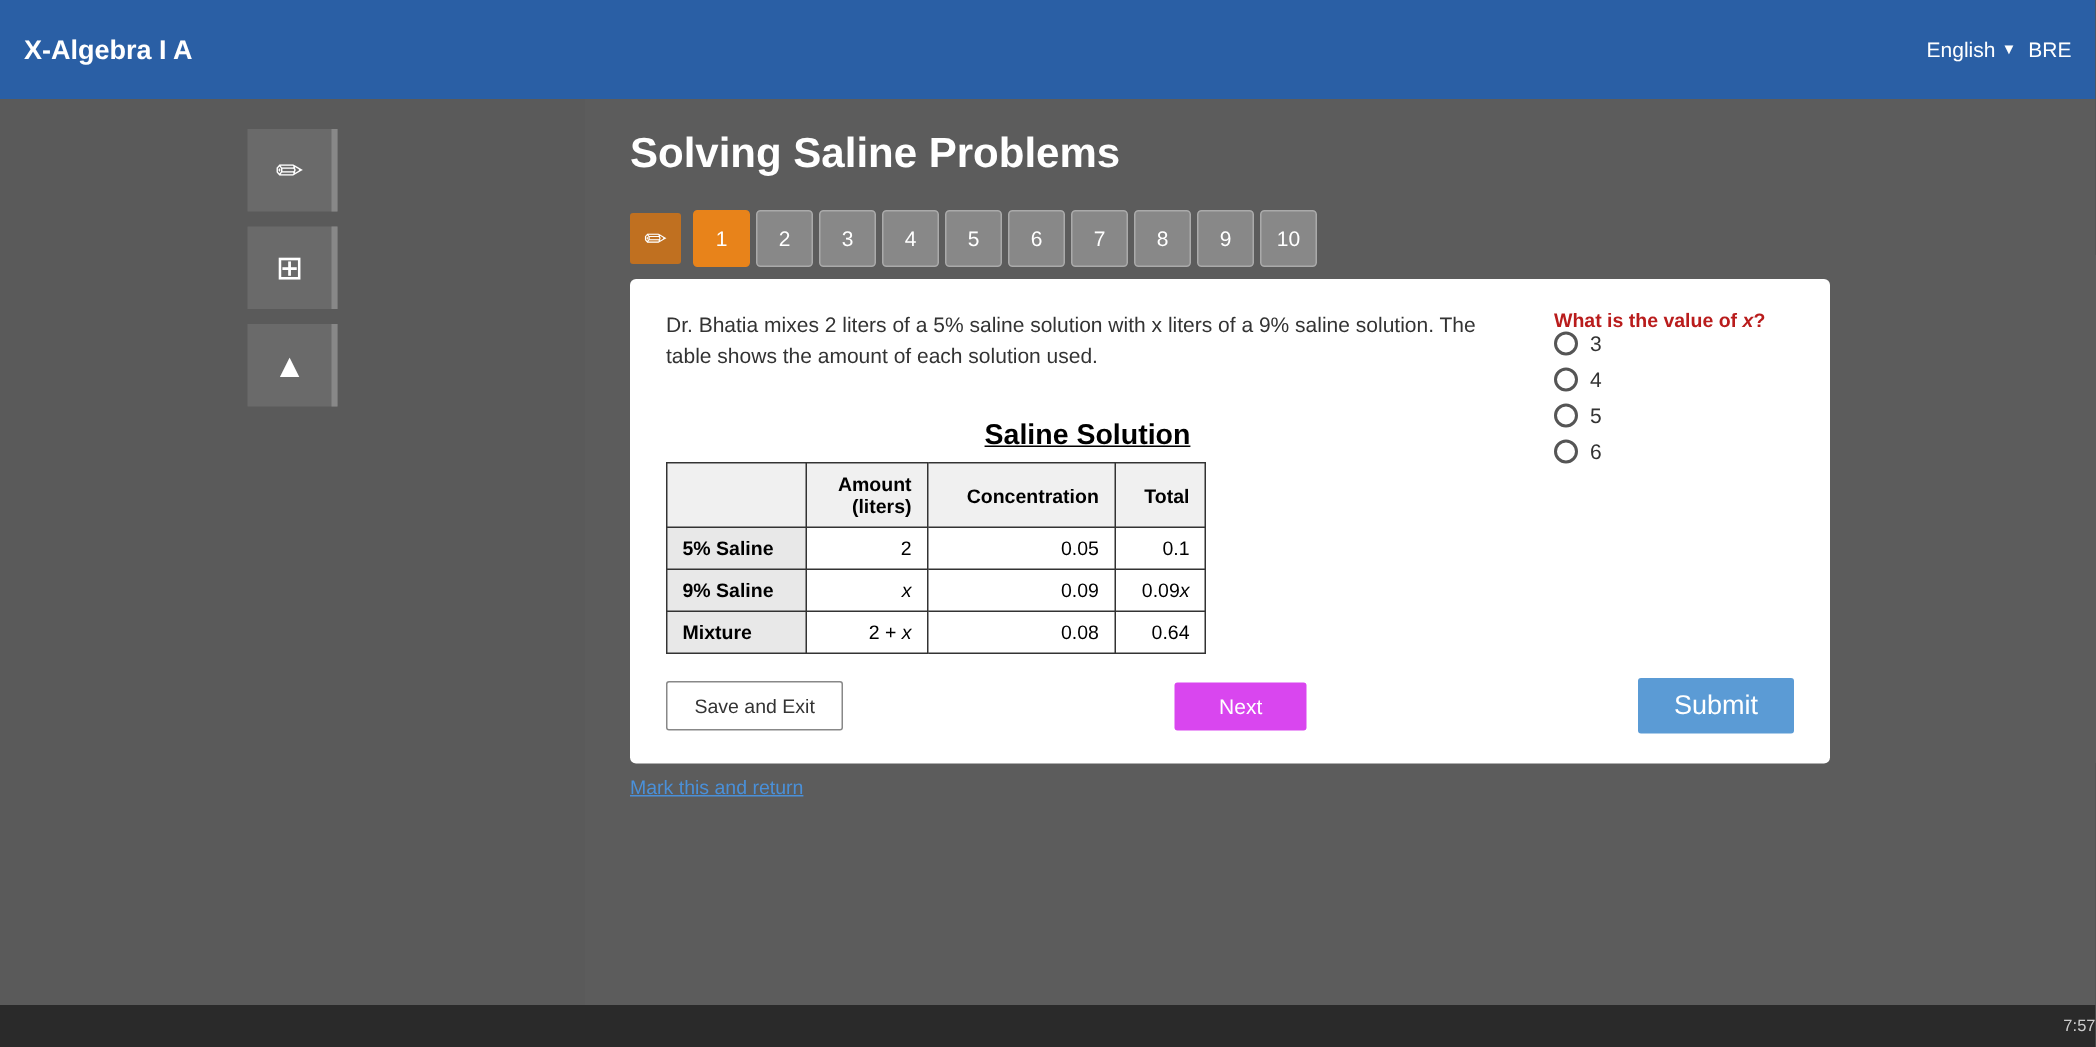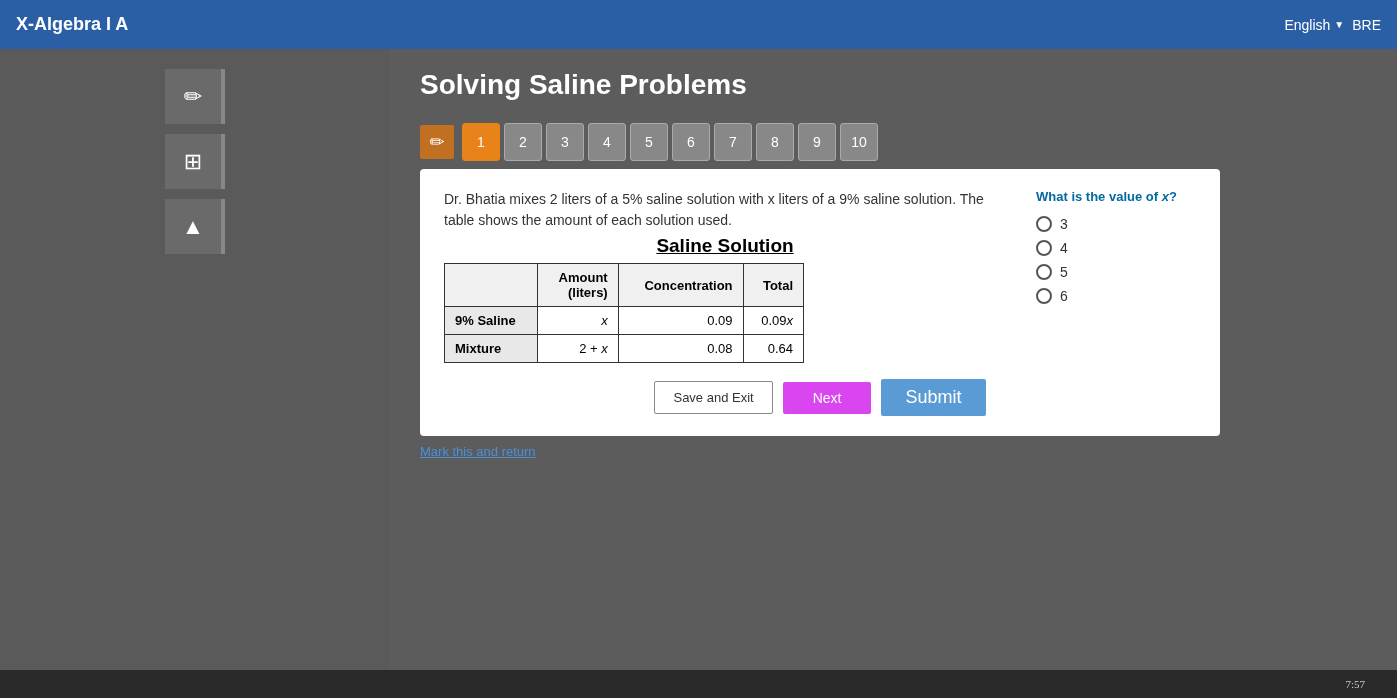--- a/index.html
+++ b/index.html
@@ -7,21 +7,21 @@
       background: #4a4a4a;
       font-family: Arial, sans-serif;
       width: 1397px;
       height: 698px;
       overflow: hidden;
       position: relative;
     }
     
     .top-bar {
       background: #2a5fa5;
-      height: 49px;
+      height: 66px;
       display: flex;
       align-items: center;
       justify-content: space-between;
       padding: 0 16px;
     }
     .top-bar-title {
       color: white;
       font-size: 18px;
       font-weight: bold;
     }
@@ -136,21 +136,21 @@
       display: flex;
       gap: 30px;
     }
     .question-left {
       flex: 1;
     }
     .question-text {
       font-size: 14px;
       color: #333;
       line-height: 1.5;
-      margin-bottom: 4px;
+      margin-bottom: 32px;
     }
     .table-title {
       text-align: center;
       font-weight: bold;
       font-size: 19px;
       margin-bottom: 6px;
       text-decoration: underline;
     }
     table.saline-table {
       border-collapse: collapse;
@@ -171,22 +171,22 @@
       background: #e8e8e8;
       font-weight: bold;
       text-align: left;
     }
     .question-right {
       min-width: 160px;
     }
     .answer-question {
       font-size: 13px;
       font-weight: bold;
-      color: #0369a1;
-      margin-bottom: 12px;
+      color: #b91c1c;
+      margin-bottom: 0;
     }
     .radio-option {
       display: flex;
       align-items: center;
       gap: 8px;
       margin-bottom: 8px;
       cursor: pointer;
     }
     .radio-circle {
       width: 16px;
@@ -195,21 +195,21 @@
       border-radius: 50%;
       flex-shrink: 0;
     }
     .radio-label {
       font-size: 14px;
       color: #333;
     }
     
     .bottom-actions {
       display: flex;
-      justify-content: center;
+      justify-content: space-between;
       gap: 10px;
       margin-top: 16px;
       padding-right: 0;
       align-items: center;
     }
     .btn-save-exit {
       padding: 8px 18px;
       border: 1px solid #888;
       background: white;
       color: #333;
@@ -247,23 +247,22 @@
     .bottom-bar {
       position: absolute;
       bottom: 0;
       left: 0;
       right: 0;
       height: 28px;
       background: #2a2a2a;
       display: flex;
       align-items: center;
       justify-content: flex-end;
-      padding-right: 32px;
+      padding-right: 0;
       gap: 20px;
-      font-family: Liberation Serif, serif;
     }
     .bottom-bar-text {
       color: #ccc;
       font-size: 11px;
     }
   </style>
 </head>
 <body>
 
 <div class="top-bar">
@@ -322,20 +321,26 @@
           <table class="saline-table">
             <thead>
               <tr>
                 <th></th>
                 <th>Amount<br>(liters)</th>
                 <th>Concentration</th>
                 <th>Total</th>
               </tr>
             </thead>
             <tbody>
+              <tr>
+                <td class="row-header">5% Saline</td>
+                <td>2</td>
+                <td>0.05</td>
+                <td>0.1</td>
+              </tr>
               <tr>
                 <td class="row-header">9% Saline</td>
                 <td><i>x</i></td>
                 <td>0.09</td>
                 <td>0.09<i>x</i></td>
               </tr>
               <tr>
                 <td class="row-header">Mixture</td>
                 <td>2 + <i>x</i></td>
                 <td>0.08</td>

